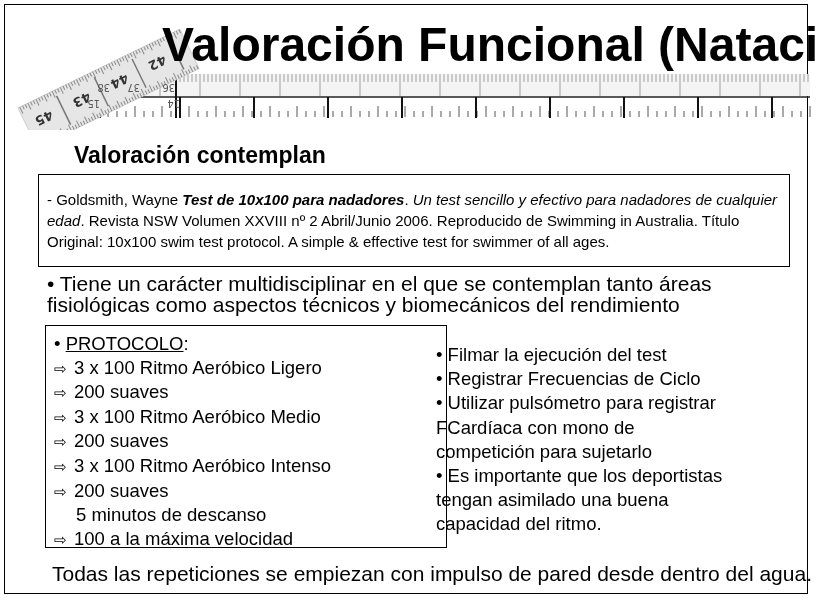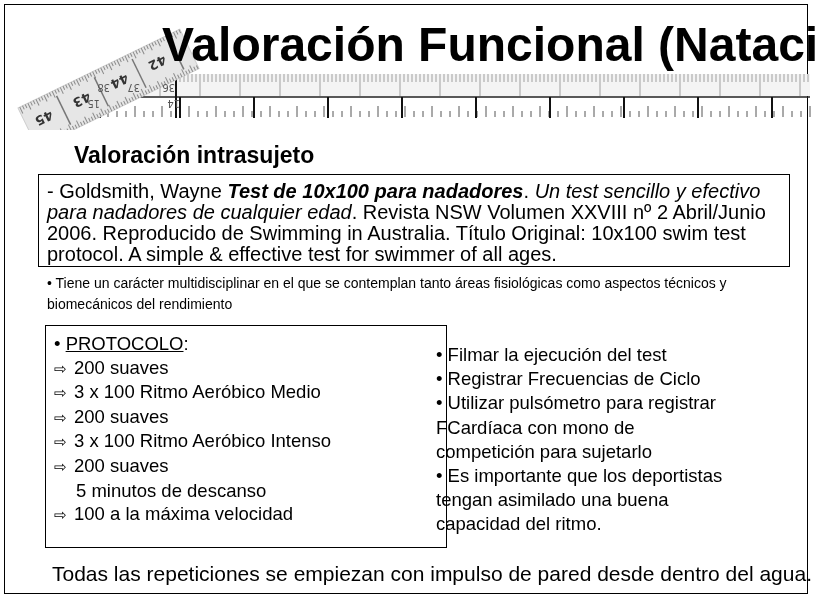--- a/index.html
+++ b/index.html
@@ -1,23 +1,23 @@
 <!DOCTYPE html>
 <html><head>
 <meta charset="utf-8">
 <style>
   html, body { margin: 0; padding: 0; background: #ffffff; }
   body { width: 816px; height: 600px; position: relative; overflow: hidden; font-family: "Liberation Sans", sans-serif; color: #000; }
   .frame { position: absolute; left: 4px; top: 4px; width: 804px; height: 590px; border: 1.5px solid #000; box-sizing: border-box; }
   .slide-title { position: absolute; left: 162px; top: 20px; font-size: 48px; font-weight: bold; letter-spacing: 0px; white-space: nowrap; line-height: 50px; }
   .ruler-band { position: absolute; left: 0; top: 0; width: 816px; height: 130px; }
   .subtitle { position: absolute; left: 74px; top: 140px; font-size: 23px; font-weight: bold; white-space: nowrap; line-height: 30px; }
-  .cite-box { position: absolute; left: 38px; top: 174px; width: 752px; height: 93px; border: 1.5px solid #000; box-sizing: border-box; padding: 6px 8px 0 8px; font-size: 20px; line-height: 21px; }
+  .cite-box { position: absolute; left: 38px; top: 174px; width: 752px; height: 93px; border: 1.5px solid #000; box-sizing: border-box; padding: 14px 8px 0 8px; font-size: 15px; line-height: 21px; }
   .cite-box b i, .cite-box i { font-style: italic; }
-  .bullet-para { position: absolute; left: 47px; top: 273px; width: 740px; font-size: 14px; line-height: 21px; }
+  .bullet-para { position: absolute; left: 47px; top: 273px; width: 740px; font-size: 21px; line-height: 21px; }
   .proto-box { position: absolute; left: 45px; top: 325px; width: 402px; height: 223px; border: 1.5px solid #000; box-sizing: border-box; padding: 6px 0 0 8px; font-size: 18.5px; line-height: 23.6px; }
   .proto-head u { text-decoration: underline; }
   .proto-line { white-space: nowrap; }
   .arrow { display: inline-block; width: 20px; font-size: 15px; }
   .indent { display: inline-block; width: 22px; }
   .right-col { position: absolute; left: 436px; top: 343px; width: 360px; font-size: 18.5px; line-height: 24.2px; }
   .footer-note { position: absolute; left: 52px; top: 562px; font-size: 21px; line-height: 24px; white-space: nowrap; }
 </style>
 </head>
 <body>
@@ -451,30 +451,31 @@
     <text x="100" y="92" transform="rotate(180 105 88)">38</text>
     <text x="130" y="92" transform="rotate(180 135 88)">37</text>
     <text x="165" y="92" transform="rotate(180 170 88)">36</text>
     <text x="90" y="108" transform="rotate(180 95 104)">15</text>
     <text x="170" y="108" transform="rotate(180 175 104)">14</text>
   </g>
 </svg>
 
 <div class="slide-title">Valoración Funcional (Natación)</div>
 
-<div class="subtitle">Valoración intrasujeto</div>
+<div class="subtitle">Valoración contemplan</div>
 
 <div class="cite-box">
   <span>- Goldsmith, Wayne </span><b><i>Test de 10x100 para nadadores</i></b><span>. </span><i>Un test sencillo y efectivo para nadadores de cualquier edad</i><span>. Revista NSW Volumen XXVIII nº 2 Abril/Junio 2006. Reproducido de Swimming in Australia. Título Original: 10x100 swim test protocol. A simple &amp; effective test for swimmer of all ages.</span>
 </div>
 
 <div class="bullet-para">• Tiene un carácter multidisciplinar en el que se contemplan tanto áreas fisiológicas como aspectos técnicos y biomecánicos del rendimiento</div>
 
 <div class="proto-box">
   <div class="proto-head"><span>• </span><u>PROTOCOLO</u><span>:</span></div>
+  <div class="proto-line"><span class="arrow">⇨</span><span>3 x 100 Ritmo Aeróbico Ligero</span></div>
   <div class="proto-line"><span class="arrow">⇨</span><span>200 suaves</span></div>
   <div class="proto-line"><span class="arrow">⇨</span><span>3 x 100 Ritmo Aeróbico Medio</span></div>
   <div class="proto-line"><span class="arrow">⇨</span><span>200 suaves</span></div>
   <div class="proto-line"><span class="arrow">⇨</span><span>3 x 100 Ritmo Aeróbico Intenso</span></div>
   <div class="proto-line"><span class="arrow">⇨</span><span>200 suaves</span></div>
   <div class="proto-line"><span class="indent"></span><span>5 minutos de descanso</span></div>
   <div class="proto-line"><span class="arrow">⇨</span><span>100 a la máxima velocidad</span></div>
 </div>
 
 <div class="right-col">

